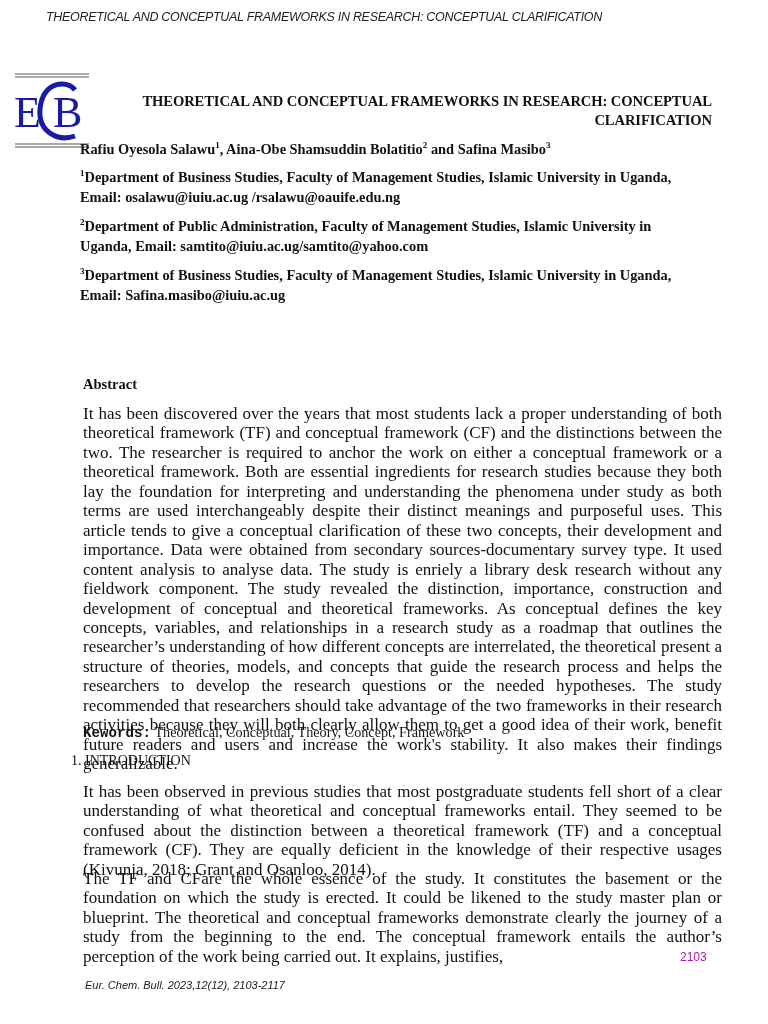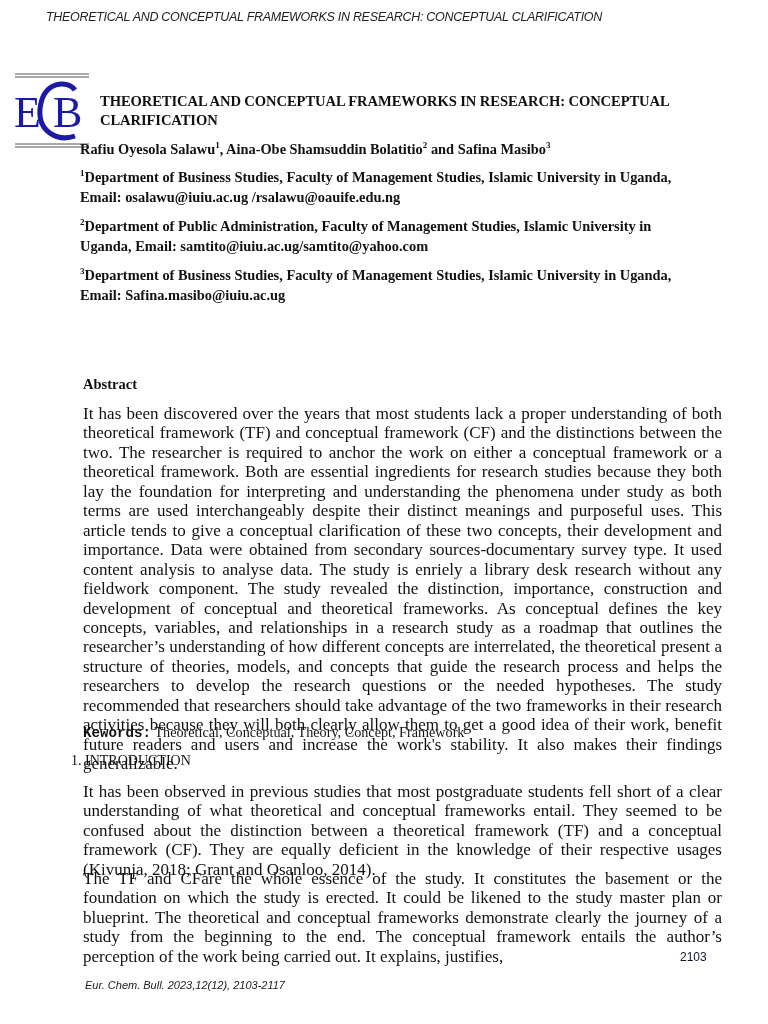--- a/index.html
+++ b/index.html
@@ -1,34 +1,34 @@
 <!DOCTYPE html>
 <html><head>
 <meta charset="utf-8">
 <style>
   html, body { margin:0; padding:0; background:#ffffff; }
   body { width:768px; height:1024px; position:relative; overflow:hidden; color:#111; }
   .running-head { position:absolute; left:0; top:8px; width:602px; text-align:right;
     font-family:"Liberation Sans", sans-serif; font-style:italic; font-size:12.5px; line-height:18px; color:#222; letter-spacing:-0.3px; }
   .running-head .l2 { display:block; }
   .logo { position:absolute; left:13px; top:72px; width:78px; height:78px; }
-  .title { position:absolute; left:100px; top:92px; width:612px; text-align:left;
+  .title { position:absolute; left:100px; top:92px; width:612px; text-align:right;
     font-family:"Liberation Serif", serif; font-weight:bold; font-size:14.6px; line-height:19px; letter-spacing:-0.1px; }
   .authors { position:absolute; left:80px; top:140px; width:650px; text-align:left;
     font-family:Liberation Serif, serif; font-weight:bold; font-size:14.4px; line-height:19px; }
   .affil { position:absolute; left:80px; width:650px; 
     font-family:"Liberation Serif", serif; font-weight:bold; font-size:14.4px; line-height:19.5px; }
   sup { font-size:9px; line-height:0; vertical-align:6px; }
   .body-text { position:absolute; left:83px; width:639px; font-family:"Liberation Serif", serif;
     font-size:17px; line-height:19.45px; text-align:justify; }
   .abstract-h { position:absolute; left:83px; top:376px; font-family:"Liberation Serif", serif; font-weight:bold; font-size:14.5px; }
   .kw { position:absolute; left:83px; top:724px; font-family:"Liberation Serif", serif; font-size:14.2px; }
   .kw b { font-weight:bold;font-family:Liberation Mono, monospace; }
   .intro-h { position:absolute; left:71px; top:753px; font-family:"Liberation Serif", serif; font-weight:normal; font-size:14px; }
-  .pageno { position:absolute; left:680px; top:950px; font-family:"Liberation Sans", sans-serif; font-size:12px; color:#0f172a; }
+  .pageno { position:absolute; left:680px; top:950px; font-family:"Liberation Sans", sans-serif; font-size:12px; color:#a21caf; }
   .footer { position:absolute; left:85px; top:979px; font-family:"Liberation Sans", sans-serif; font-style:italic; font-size:11px; color:#222; }
 </style>
 </head>
 <body>
 
 <div class="running-head">
   <span>THEORETICAL AND CONCEPTUAL FRAMEWORKS IN RESEARCH: CONCEPTUAL CLARIFICATION</span>
 </div>
 
 <svg class="logo" viewBox="0 0 78 78">

